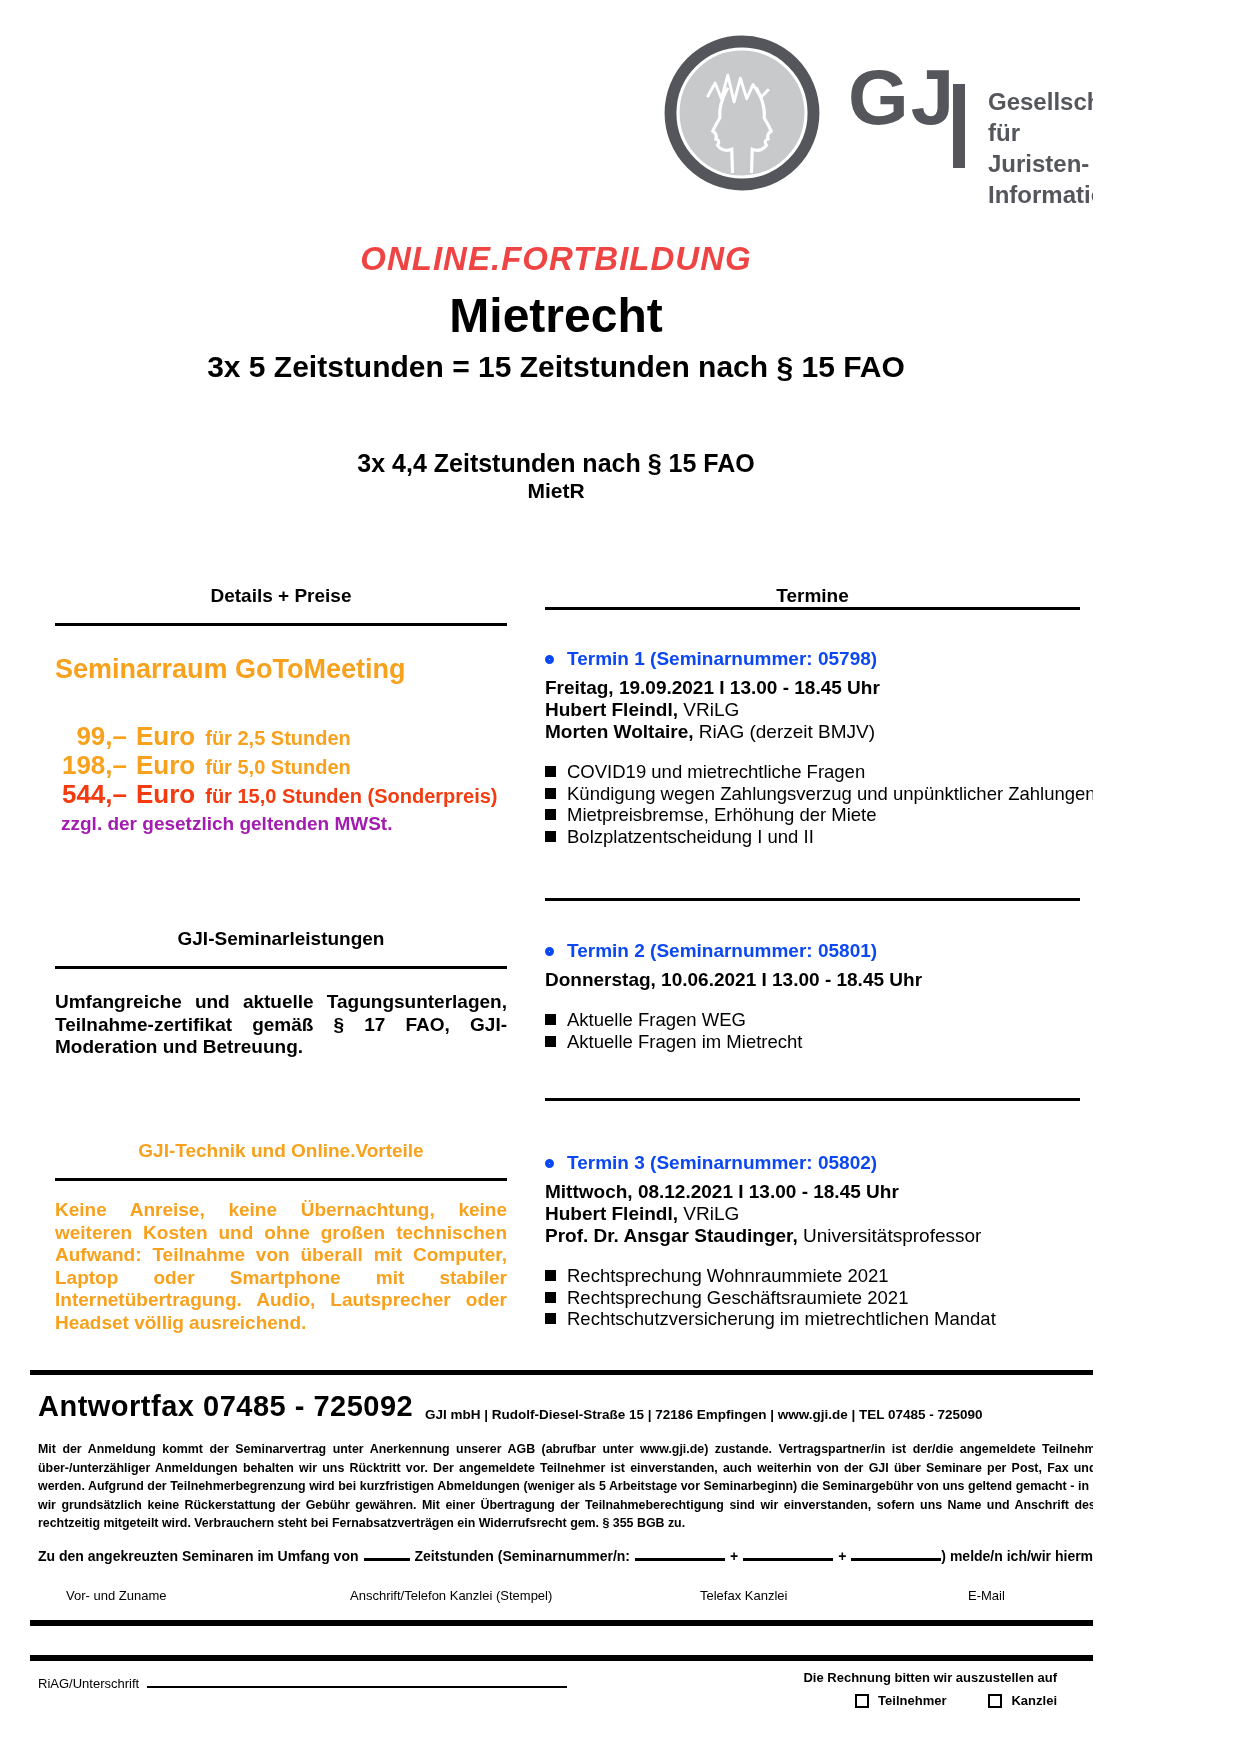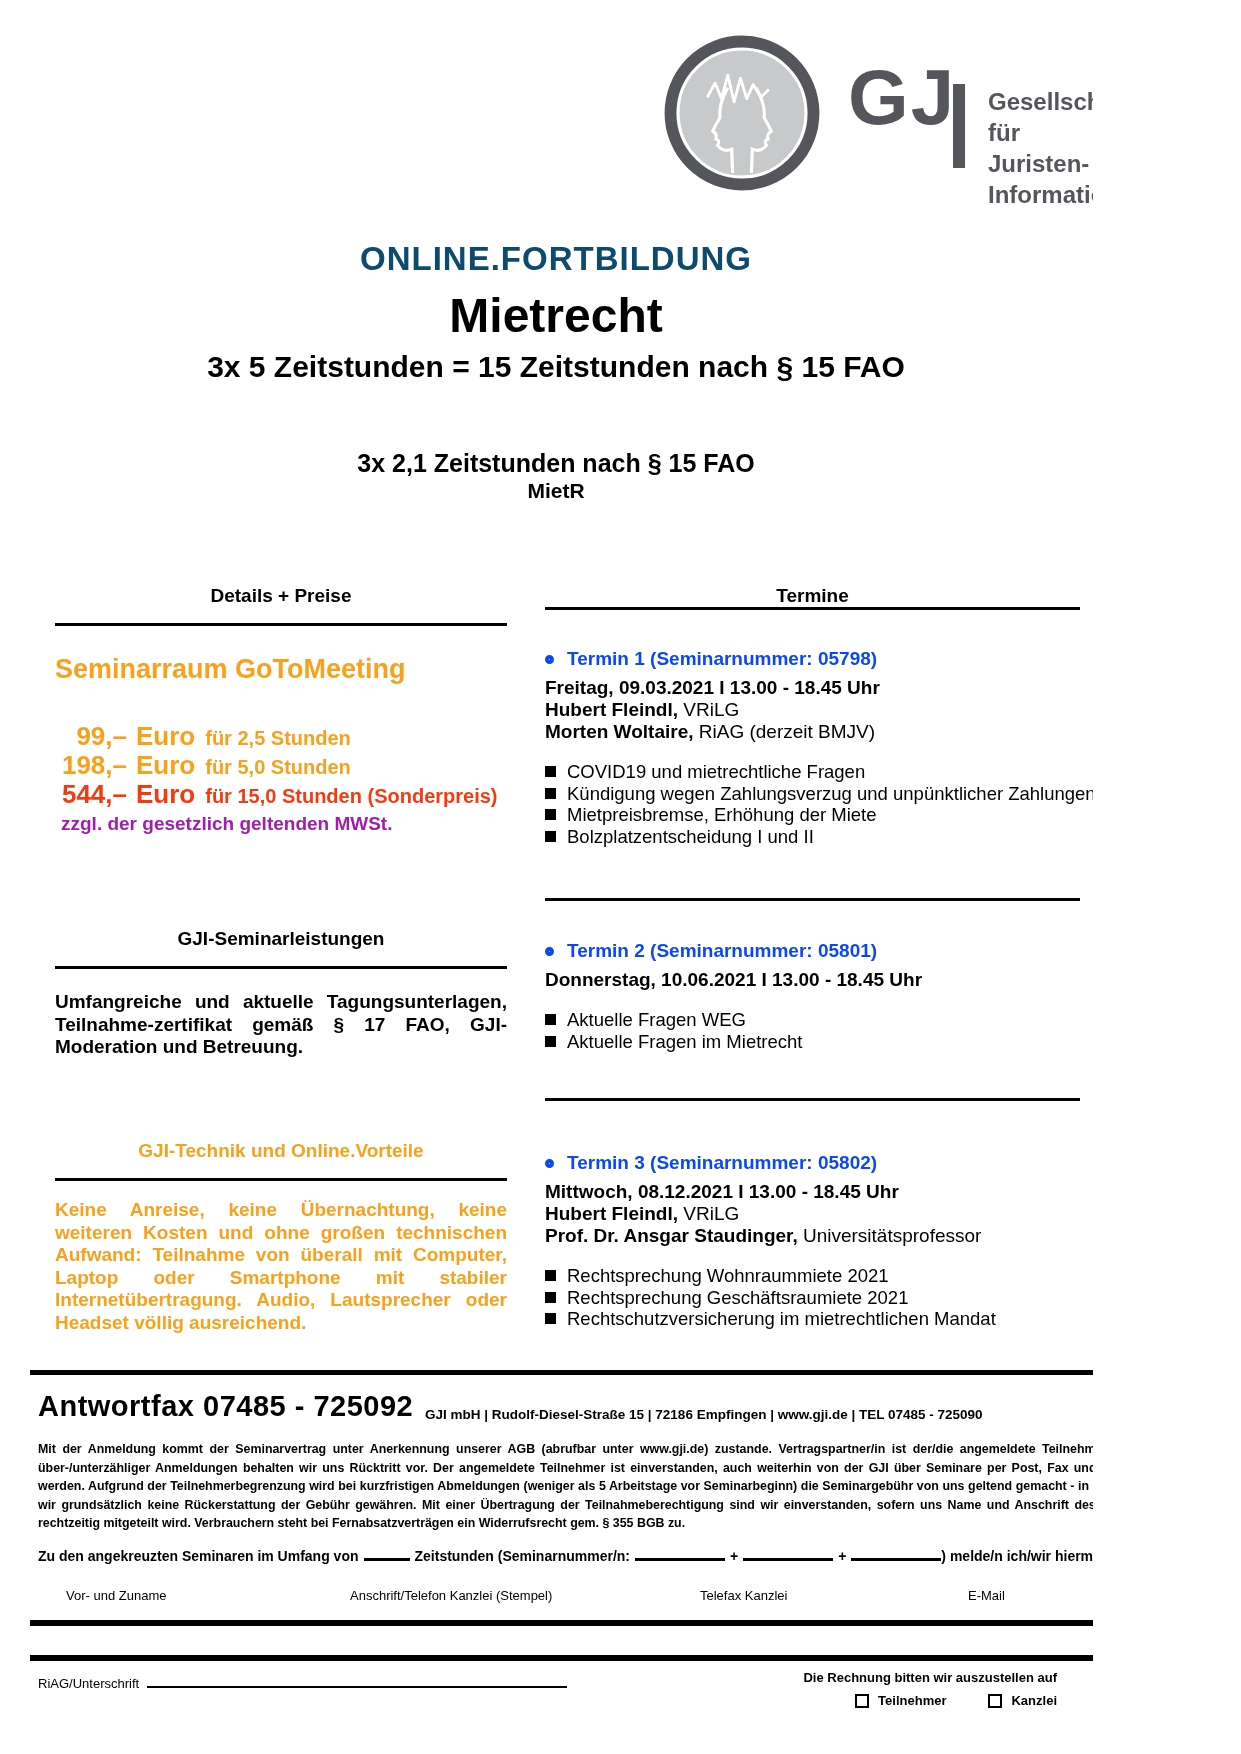--- a/index.html
+++ b/index.html
@@ -8,21 +8,21 @@
   .page { position:relative; width:1093px; height:1754px; background:#fff; overflow:hidden; }
 
   
   .logo-circle { position:absolute; left:663px; top:34px; width:158px; height:158px; }
   .logo-wordmark { position:absolute; left:848px; top:52px; font-size:78px; font-weight:bold; color:#54565b; letter-spacing:2px; }
   .logo-bar { position:absolute; left:953px; top:84px; width:12px; height:84px; background:#54565b; }
   .org-name { position:absolute; left:988px; top:86px; font-size:24px; font-weight:bold; color:#54565b; line-height:31px; }
 
   
   .title-wrap { position:absolute; left:0; top:0; width:1112px; text-align:center; }
-  .eyebrow   { position:absolute; top:240px; width:100%; font-size:33px; font-weight:bold; color:#0c4a6e; letter-spacing:1px; }
+  .eyebrow   { position:absolute; top:240px; width:100%; font-size:33px; font-weight:bold; color:#ef4444; letter-spacing:1px;font-style:italic; }
   .main-title{ position:absolute; top:288px; width:100%; font-size:48px; font-weight:bold; }
   .subtitle  { position:absolute; top:350px; width:100%; font-size:30px; font-weight:bold; }
   .hoursline { position:absolute; top:449px; width:100%; font-size:25px; font-weight:bold; }
   .arealine  { position:absolute; top:479px; width:100%; font-size:21px; font-weight:bold; }
 
   
   .sec-heading { font-size:19px; font-weight:bold; text-align:center; }
   .rule { height:3px; background:#000; }
 
   .sec-details  { position:absolute; left:55px; top:585px;  width:452px; }
@@ -93,21 +93,21 @@
   <div class="logo-bar"></div>
   <div class="org-name">
     <div>Gesellschaft für</div>
     <div>Juristen-Information</div>
   </div>
 
   <div class="title-wrap">
     <div class="eyebrow">ONLINE.FORTBILDUNG</div>
     <div class="main-title">Mietrecht</div>
     <div class="subtitle">3x 5 Zeitstunden = 15 Zeitstunden nach § 15 FAO</div>
-    <div class="hoursline">3x 2,1 Zeitstunden nach § 15 FAO</div>
+    <div class="hoursline">3x 4,4 Zeitstunden nach § 15 FAO</div>
     <div class="arealine">MietR</div>
   </div>
 
   <section class="sec-details">
     <div class="sec-heading">Details + Preise</div>
     <div class="rule"></div>
     <div class="room">Seminarraum GoToMeeting</div>
     <div class="price-list" id="price-list">
         <div class="price-row orange">
           <span class="amt">99,–</span>
@@ -143,21 +143,21 @@
   <section class="termine-head">
     <div class="sec-heading">Termine</div>
     <div class="rule"></div>
   </section>
   <div id="sessions">
       <div class="session" style="top: 648px;">
         <div class="s-title">
           <span class="ring"></span>
           <span>Termin 1 (Seminarnummer: 05798)</span>
         </div>
-        <div class="s-date">Freitag, 09.03.2021 I 13.00 - 18.45 Uhr</div>
+        <div class="s-date">Freitag, 19.09.2021 I 13.00 - 18.45 Uhr</div>
         <div class="speaker"><b>Hubert Fleindl,</b> VRiLG</div>
         <div class="speaker"><b>Morten Woltaire,</b> RiAG (derzeit BMJV)</div>
         <div class="topics">
           <div class="topic">
             <span class="sq"></span>
             <span>COVID19 und mietrechtliche Fragen</span>
           </div>
           <div class="topic">
             <span class="sq"></span>
             <span>Kündigung wegen Zahlungsverzug und unpünktlicher Zahlungen</span>

